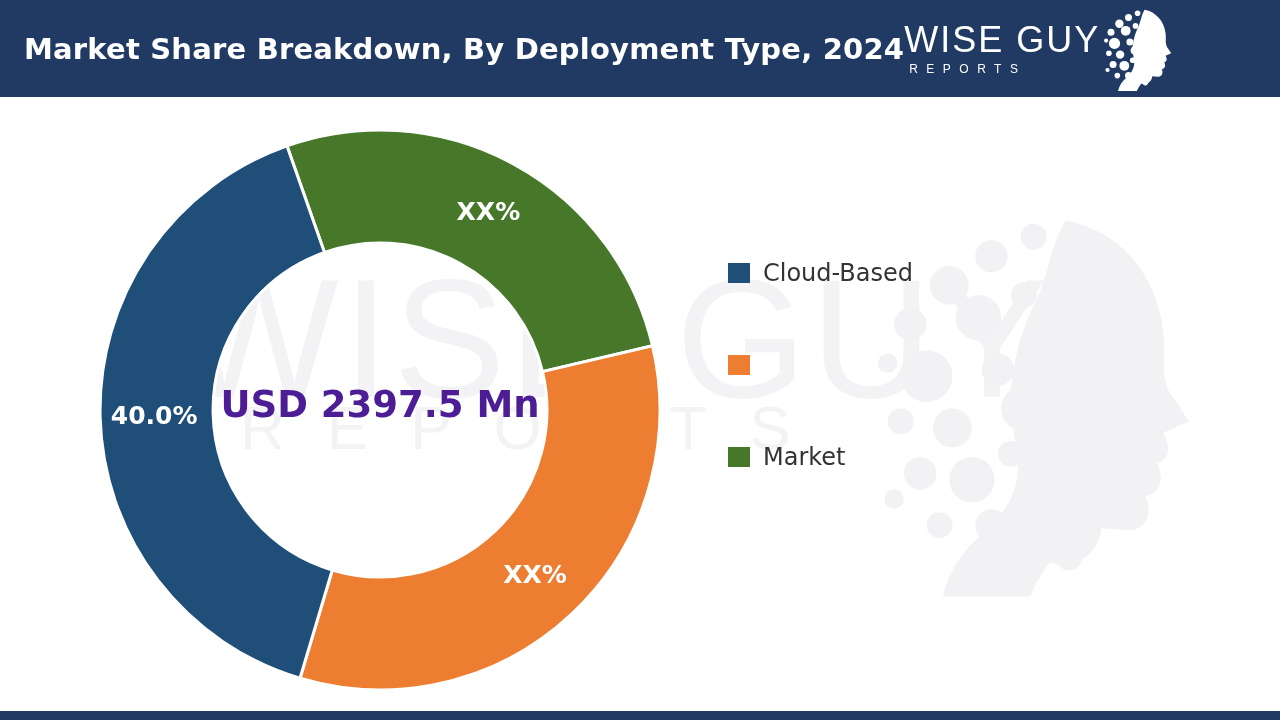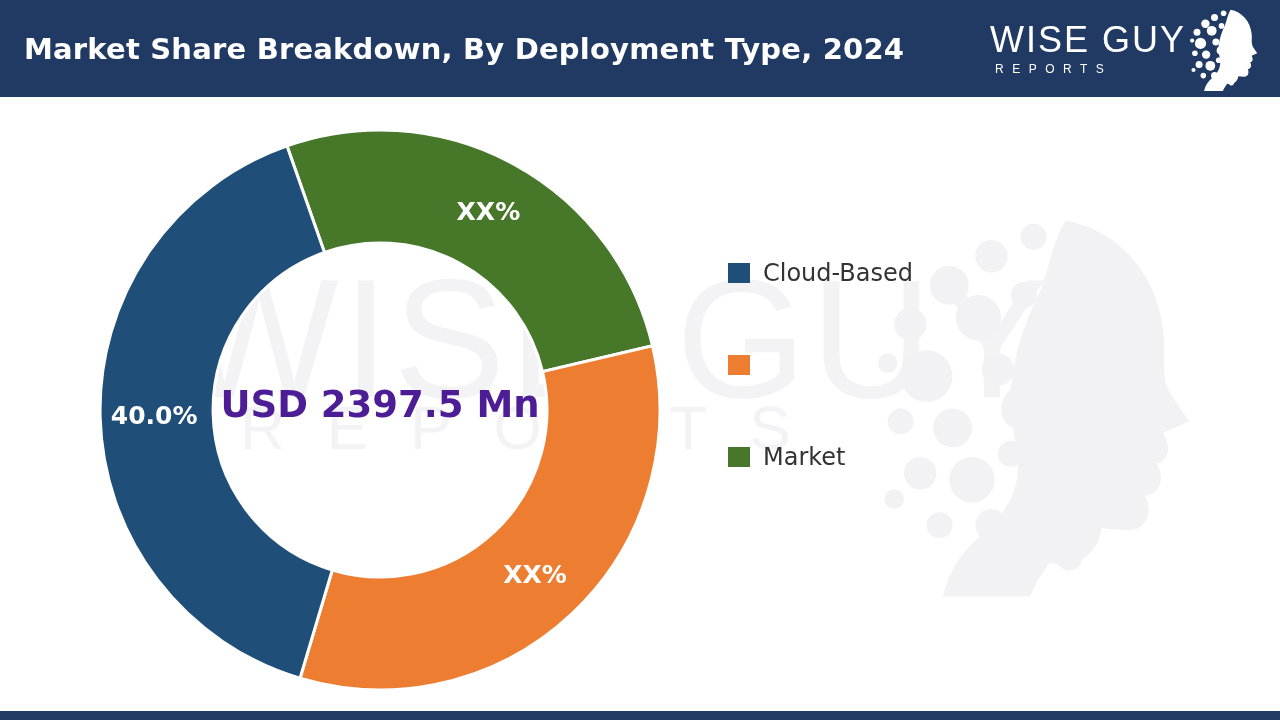--- a/index.html
+++ b/index.html
@@ -4,21 +4,21 @@
 <style>
   html,body{margin:0;padding:0;}
   body{
     width:1280px;height:720px;position:relative;overflow:hidden;
     background:#ffffff;font-family:"DejaVu Sans",sans-serif;
   }
   
   .header{
     position:absolute;top:0;left:0;width:1280px;height:97px;
     background:#213A64;display:flex;align-items:center;
-    justify-content:space-between;padding:0 20px 0 24px;box-sizing:border-box;
+    padding:0 20px 0 24px;box-sizing:border-box;
   }
   .page-title{
     color:#ffffff;font-weight:700;font-size:29px;letter-spacing:.2px;white-space:nowrap;
   }
   .logo{display:flex;align-items:center;gap:4px;font-family:"Liberation Sans",sans-serif;}
   .logo-text{display:flex;flex-direction:column;}
   .logo-line1{color:#fff;font-size:36px;font-weight:400;letter-spacing:2px;line-height:1;white-space:nowrap;}
   .logo-line2{color:#fff;font-size:12px;font-weight:400;letter-spacing:8.5px;margin-top:4px;padding-left:5px;white-space:nowrap;}
   .logo-head{width:70px;height:84px;color:#ffffff;}
   

